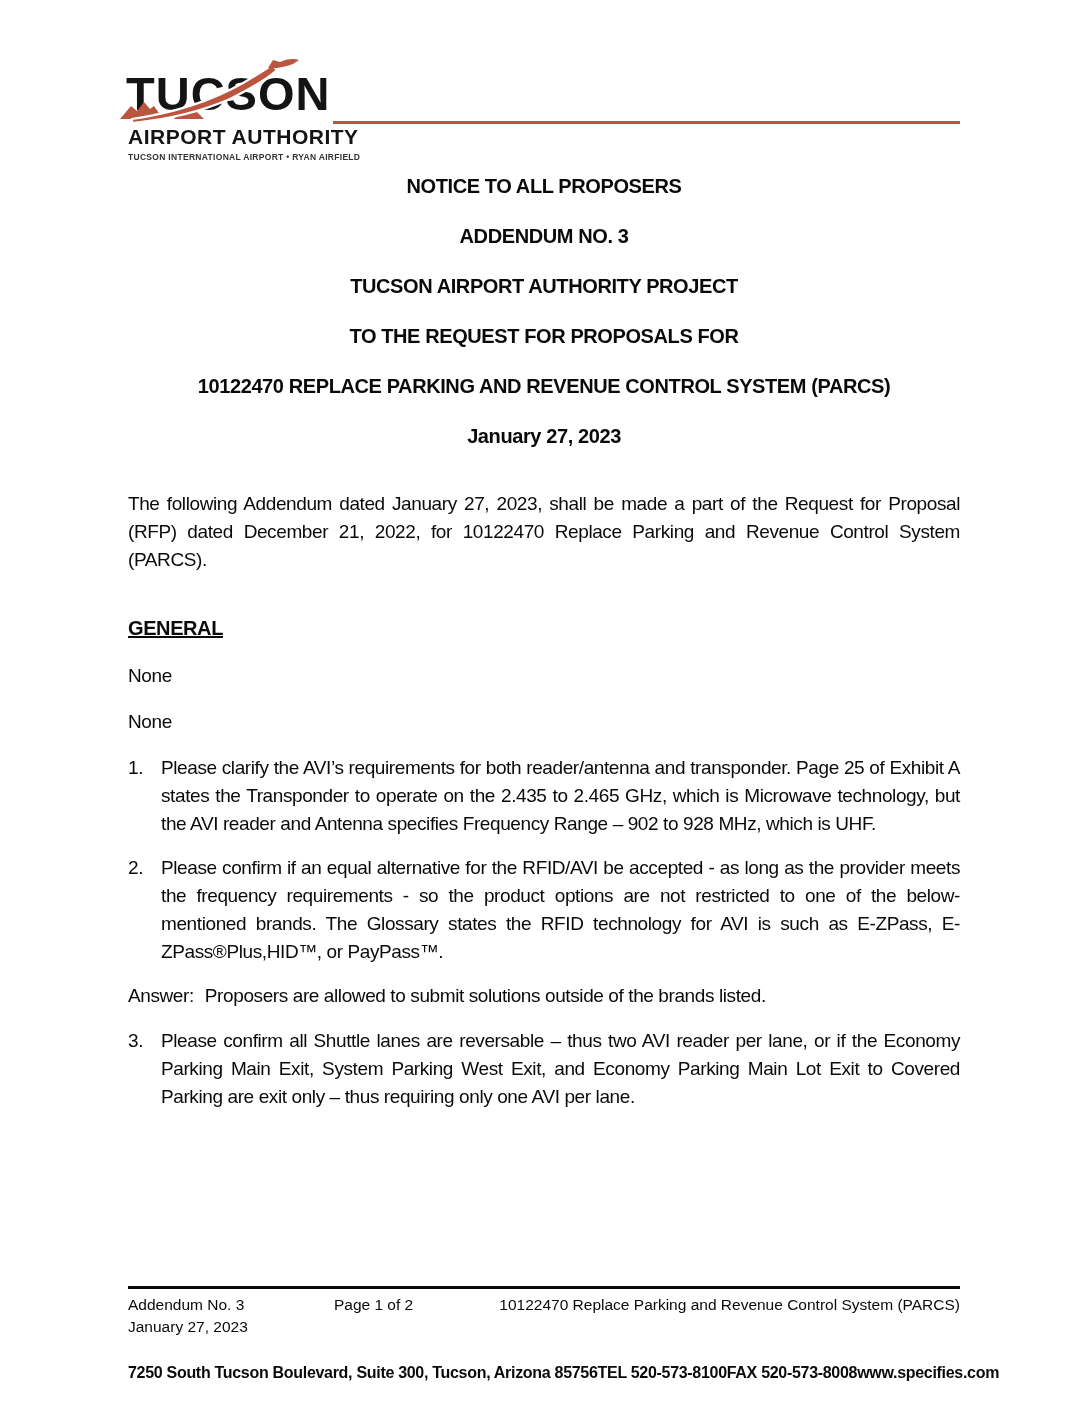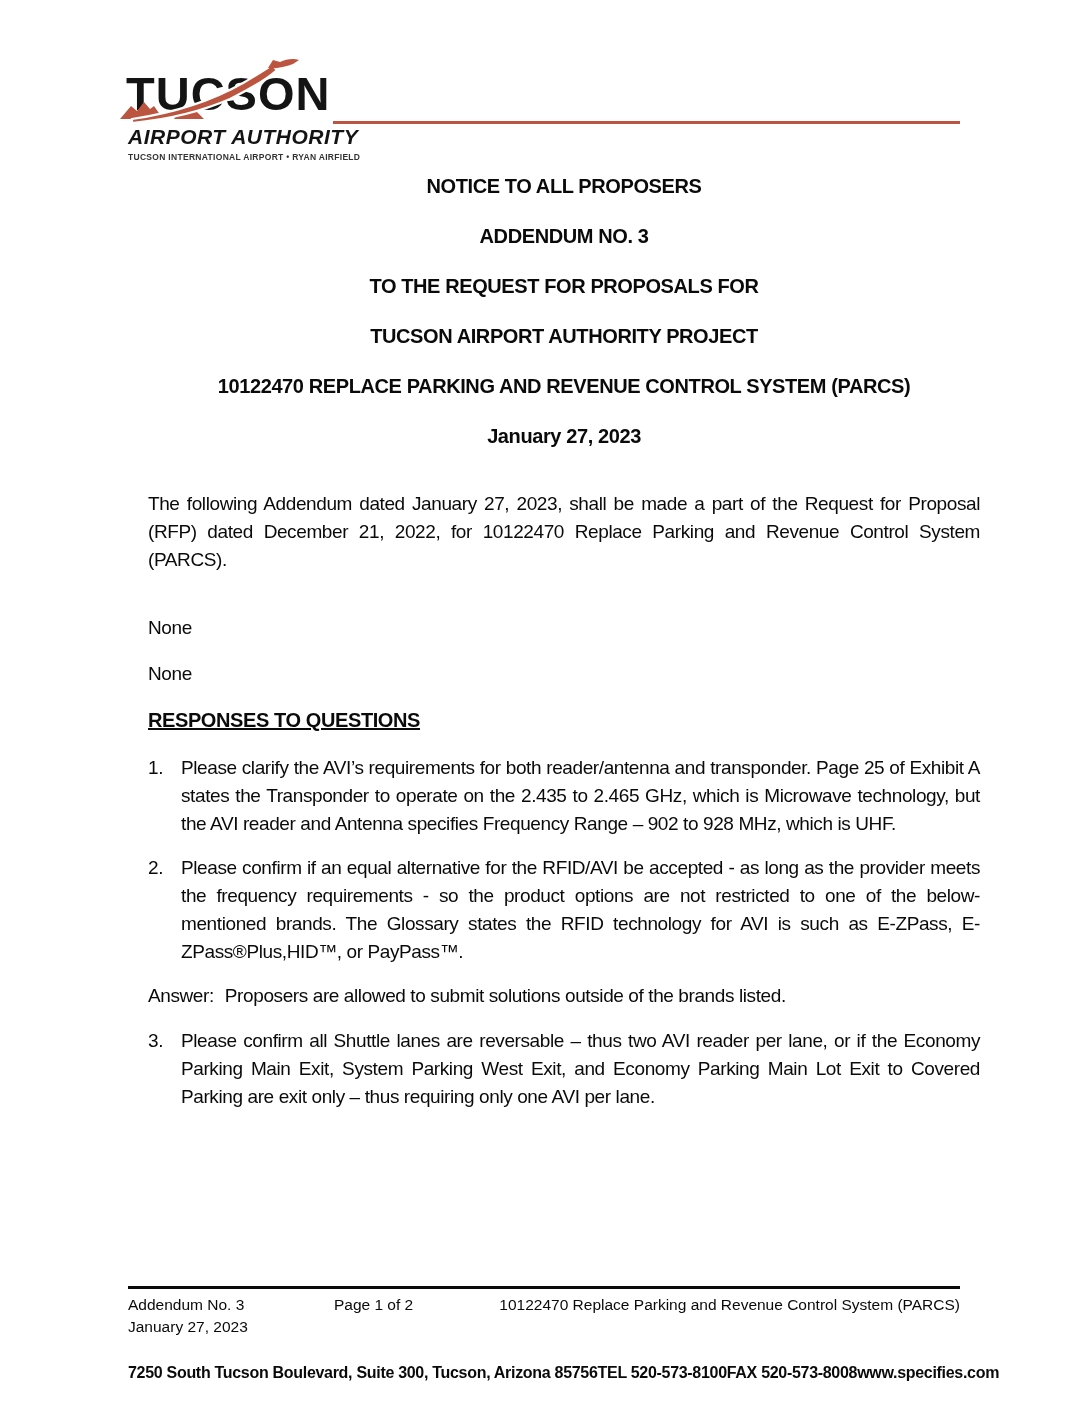--- a/index.html
+++ b/index.html
@@ -17,33 +17,32 @@
   .logo-name{
     position:absolute;left:126px;top:70px;
     font-size:47px;line-height:47px;font-weight:bold;
     letter-spacing:1px;color:#141414;
   }
   .logo-swoosh{position:absolute;left:118px;top:53px;width:235px;height:78px;}
   .logo-rule{position:absolute;left:333px;top:121px;width:627px;height:3px;}
   .logo-subtitle{
     position:absolute;left:128px;top:126px;
     font-size:21px;line-height:22px;font-weight:bold;
-    letter-spacing:0.5px;color:#141414;font-style:italic;
+    letter-spacing:0.5px;color:#141414;
   }
   .logo-tagline{
     position:absolute;left:128px;top:153px;
     font-size:8.5px;line-height:9px;font-weight:bold;
     letter-spacing:0.3px;color:#333;
   }
   
   .doc{
     position:absolute;left:128px;top:172px;width:832px;
     font-size:19px;line-height:28px;
     letter-spacing:-0.4px;
-    margin-left:20px;
   }
   .center-head{
     text-align:center;font-weight:bold;font-size:20px;
     margin:0 0 22px 0;
   }
   .center-head.date{margin-bottom:40px;}
   .intro{ text-align:justify;margin:0 0 40px 0;}
   .section-head{
     font-weight:bold;text-decoration:underline;font-size:20px;
     margin:0 0 20px 0;
@@ -92,32 +91,32 @@
     <div class="logo-rule" style="background:#BC5540;"></div>
 
     <div class="logo-subtitle">AIRPORT AUTHORITY</div>
     <div class="logo-tagline">TUCSON INTERNATIONAL AIRPORT • RYAN AIRFIELD</div>
   </div>
 
   <div class="doc">
 
     <p class="center-head">NOTICE TO ALL PROPOSERS</p>
     <p class="center-head">ADDENDUM NO. 3</p>
+    <p class="center-head">TUCSON AIRPORT AUTHORITY PROJECT</p>
     <p class="center-head">TO THE REQUEST FOR PROPOSALS FOR</p>
-    <p class="center-head">TUCSON AIRPORT AUTHORITY PROJECT</p>
     <p class="center-head">10122470 REPLACE PARKING AND REVENUE CONTROL SYSTEM (PARCS)</p>
     <p class="center-head date">January 27, 2023</p>
 
     <p class="intro">The following Addendum dated January 27, 2023, shall be made a part of the Request for Proposal (RFP) dated December 21, 2022, for 10122470 Replace Parking and Revenue Control System (PARCS).</p>
 
+    <p class="section-head">GENERAL</p>
     <p class="plain-para">None</p>
 
     <p class="plain-para">None</p>
 
-    <p class="section-head">RESPONSES TO QUESTIONS</p>
 
     <div class="qa-item">
       <div class="qa-num">1.</div>
       <div class="qa-question">Please clarify the AVI’s requirements for both reader/antenna and transponder. Page 25 of Exhibit A states the Transponder to operate on the 2.435 to 2.465 GHz, which is Microwave technology, but the AVI reader and Antenna specifies Frequency Range – 902 to 928 MHz, which is UHF.</div>
     </div>
 
     <div class="qa-item">
       <div class="qa-num">2.</div>
       <div class="qa-question">Please confirm if an equal alternative for the RFID/AVI be accepted - as long as the provider meets the frequency requirements - so the product options are not restricted to one of the below-mentioned brands. The Glossary states the RFID technology for AVI is such as E-ZPass, E-ZPass®Plus,HID™, or PayPass™.</div>
     </div>

